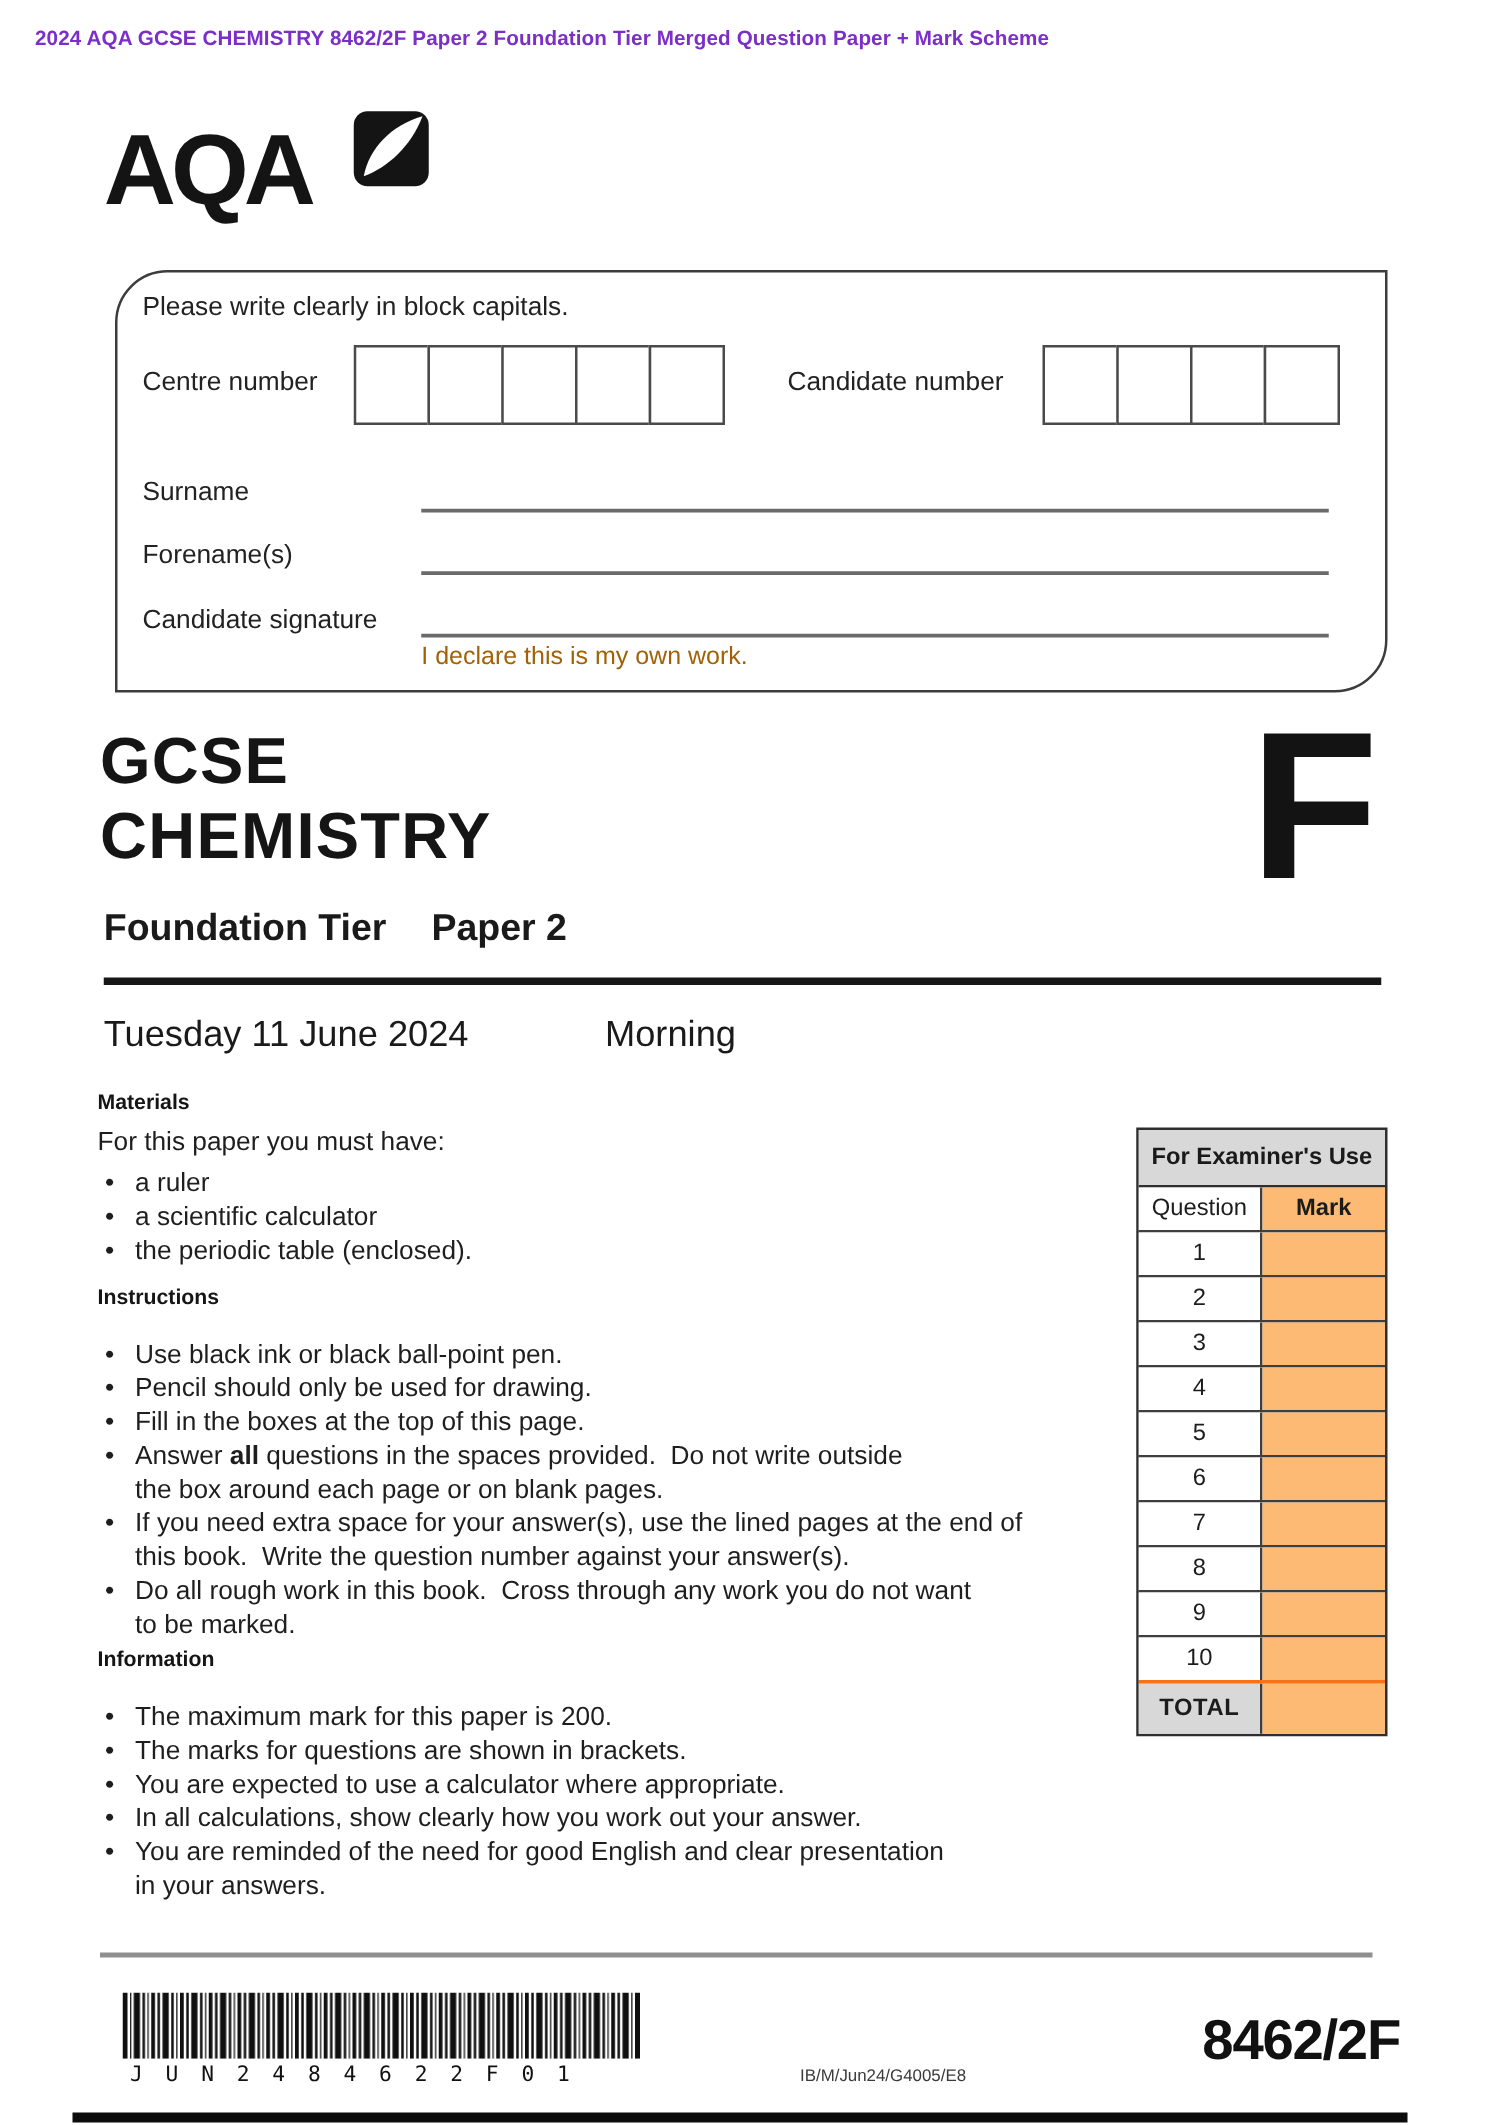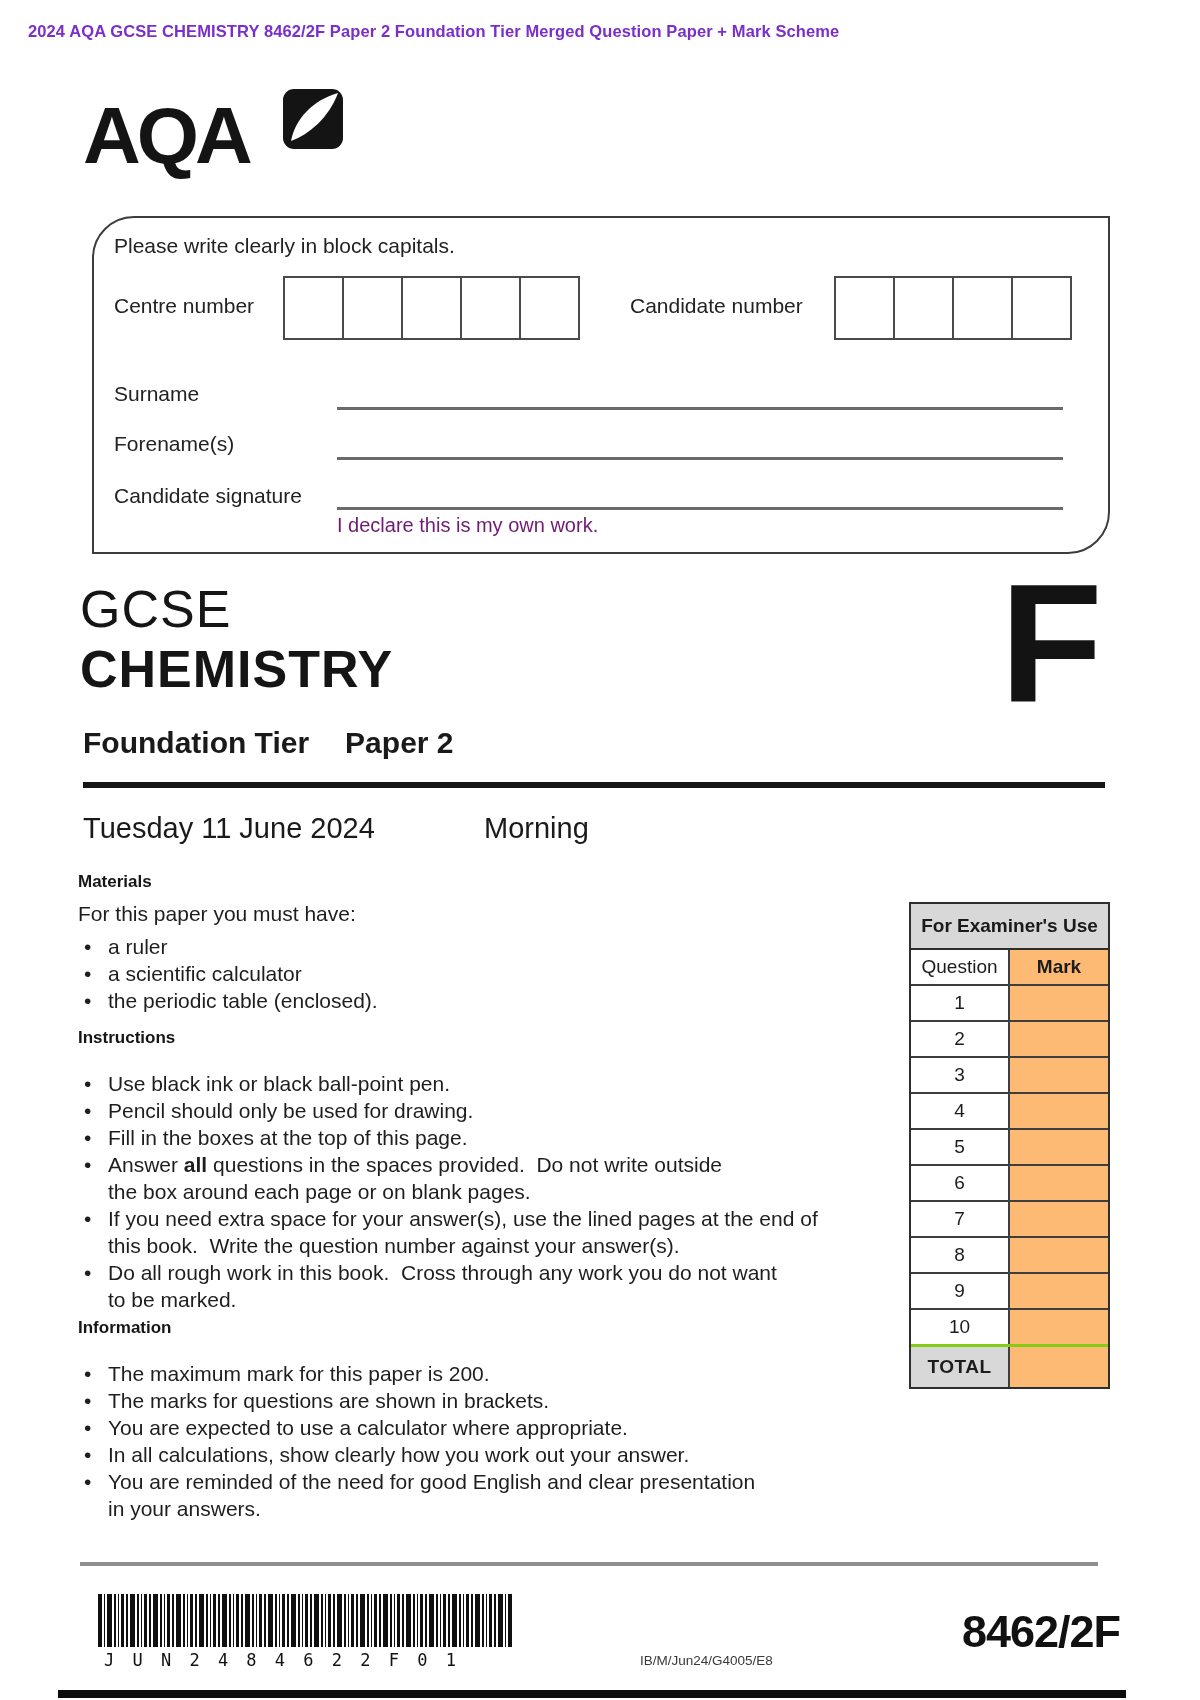--- a/index.html
+++ b/index.html
@@ -16,21 +16,21 @@
   .aqa-text{left:83px;top:96px;font-size:80px;font-weight:800;letter-spacing:-4px;color:#141414;line-height:1;}
   .aqa-leaf{left:282px;top:88px;width:62px;height:62px;}
 
   .candbox{left:92px;top:216px;width:1014px;height:334px;border:2px solid #3c3c3c;border-radius:42px 0 42px 0;background:#fff;}
   .boxlabel{font-size:21px;color:#222;}
   .cellrow{display:flex;}
   .cell{width:57px;height:60px;border:2px solid #4a4a4a;margin-left:-2px;background:#fff;}
   .cell:first-child{margin-left:0;}
   .fieldline{height:3px;background:#6a6a6a;}
 
-  .qual{left:80px;top:582px;font-size:52px;font-weight:400;letter-spacing:1px;line-height:1.05;color:#151515;}
+  .qual{left:80px;top:582px;font-size:52px;font-weight:700;letter-spacing:1px;line-height:1.05;color:#151515;}
   .subject{left:80px;top:642px;font-size:52px;font-weight:700;letter-spacing:1px;line-height:1.05;color:#151515;}
   .tierletter{left:1000px;top:560px;font-size:168px;font-weight:700;line-height:1;color:#131313;}
 
   .tierline{left:83px;top:726px;font-size:30px;font-weight:700;color:#1a1a1a;}
   .tierline .paper{margin-left:36px;}
 
   .rule-thick{left:83px;top:782px;width:1022px;height:6px;background:#161616;}
 
   .session{font-size:29px;font-weight:400;color:#1a1a1a;}
   .sess-date{left:83px;top:812px;}
@@ -44,21 +44,21 @@
   ul.blist li .blt{position:absolute;left:6px;top:0;}
   .ln{display:block;}
 
   .extable{left:909px;top:902px;width:201px;border:2px solid #2e2e2e;background:#fff;box-sizing:border-box;font-size:19px;}
   .ex-title{height:44px;background:#d8d8d8;border-bottom:2px solid #2e2e2e;display:flex;align-items:center;justify-content:center;font-weight:700;color:#1a1a1a;}
   .ex-row{display:flex;border-top:2px solid #3e3e3e;}
   .ex-row.first{border-top:none;}
   .ex-q{width:97px;background:#fff;display:flex;align-items:center;justify-content:center;height:34px;border-right:2px solid #3e3e3e;}
   .ex-m{flex:1;background:#fdba74;height:34px;font-weight:bold;}
   .ex-head .ex-q{height:34px;}
-  .ex-total{display:flex;border-top:3px solid #84cc16;}
+  .ex-total{display:flex;border-top:3px solid #f97316;}
   .ex-total .ex-q{height:40px;background:#d8d8d8;font-weight:700;letter-spacing:.5px;}
   .ex-total .ex-m{height:40px;}
 
   .rule-gray{left:80px;top:1562px;width:1018px;height:4px;background:#8f8f8f;}
 
   .barcode{left:98px;top:1594px;width:414px;height:53px;}
   .barcode-text{left:104px;top:1650px;font-family:"DejaVu Sans Mono",monospace;font-size:17px;letter-spacing:4px;color:#111;}
   .refcode{left:640px;top:1653px;font-size:13.5px;color:#3a3a3a;}
   .papercode{left:930px;top:1606px;width:190px;text-align:right;font-size:45px;font-weight:700;letter-spacing:-1px;color:#111;}
   .bottombar{left:58px;top:1690px;width:1068px;height:8px;background:#0c0c0c;}
@@ -99,21 +99,21 @@
   </div>
 
   <div class="abs boxlabel" style="left:114px;top:382px;">Surname</div>
   <div class="abs fieldline" style="left:337px;top:407px;width:726px;"></div>
 
   <div class="abs boxlabel" style="left:114px;top:432px;">Forename(s)</div>
   <div class="abs fieldline" style="left:337px;top:457px;width:726px;"></div>
 
   <div class="abs boxlabel" style="left:114px;top:484px;">Candidate signature</div>
   <div class="abs fieldline" style="left:337px;top:507px;width:726px;"></div>
-  <div class="abs" style="left:337px;top:514px;font-size:20px;color:#701a75;">I declare this is my own work.</div>
+  <div class="abs" style="left:337px;top:514px;font-size:20px;color:#a16207;">I declare this is my own work.</div>
 
   <div class="abs qual">GCSE</div>
   <div class="abs subject">CHEMISTRY</div>
   <div class="abs tierletter">F</div>
 
   <div class="abs tierline">
     <span>Foundation Tier</span><span class="paper">Paper 2</span>
   </div>
 
   <div class="abs rule-thick"></div>

